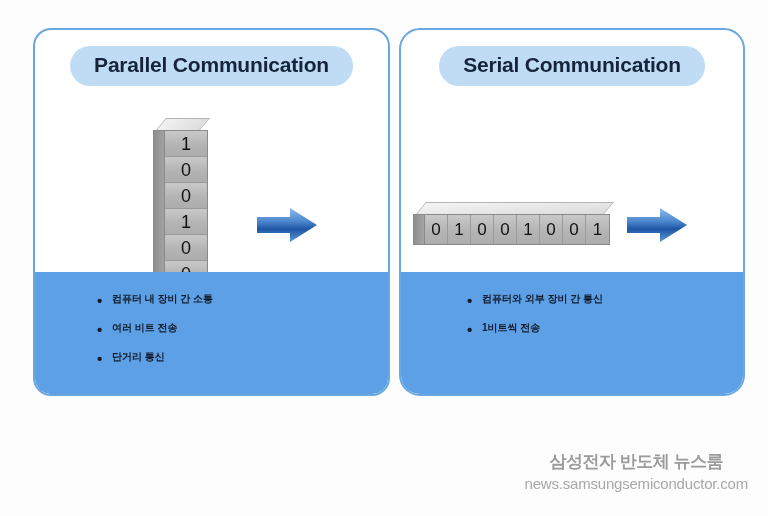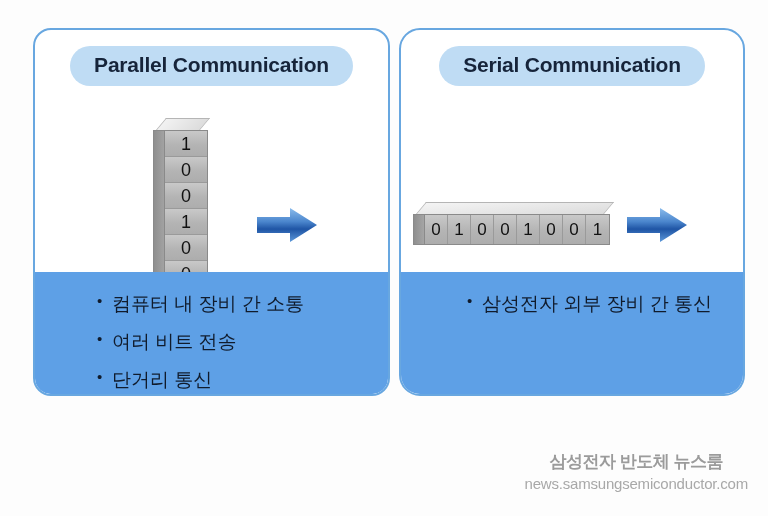--- a/index.html
+++ b/index.html
@@ -164,22 +164,22 @@
     border-bottom-right-radius: 15px;
   }
   .bullet-list {
     list-style: none;
     margin: 0;
     padding-left: 62px;
   }
   #panel-serial .bullet-list { padding-left: 66px; }
   .bullet-list li {
     color: #101b2c;
-    font-size: 19px;
-    font-weight: normal;
+    font-size: 10px;
+    font-weight: bold;
     line-height: 1;
     margin-bottom: 19px;
     position: relative;
     padding-left: 15px;
     white-space: nowrap;
   }
   .bullet-list li::before {
     content: "•";
     position: absolute;
     left: 0;
@@ -294,21 +294,22 @@
           <stop offset="100%" stop-color="#5d98d9"></stop>
         </linearGradient>
       </defs>
       <path d="M0,11 L33,11 L33,2 L60,19 L33,36 L33,27 L0,27 Z" fill="url(#agS)"></path>
     </svg>
 
   </div>
 
   <div class="bullets">
     <ul class="bullet-list">
-      <li>삼성전자 외부 장비 간 통신</li>
+      <li>컴퓨터와 외부 장비 간 통신</li>
+      <li>1비트씩 전송</li>
     </ul>
   </div>
 
 </div>
 
 <div class="brand">
   <div class="brand-title">삼성전자 반도체 뉴스룸</div>
   <div class="brand-url">news.samsungsemiconductor.com</div>
 </div>
 

